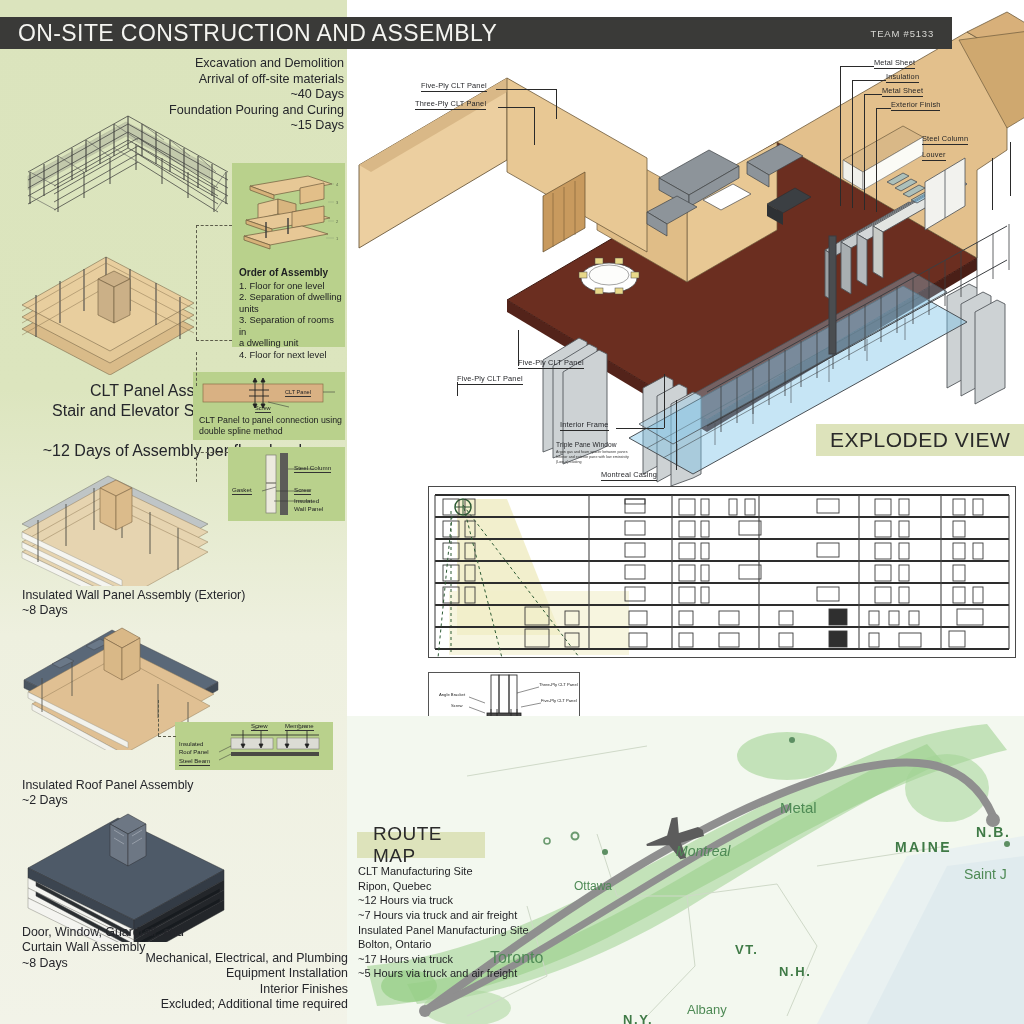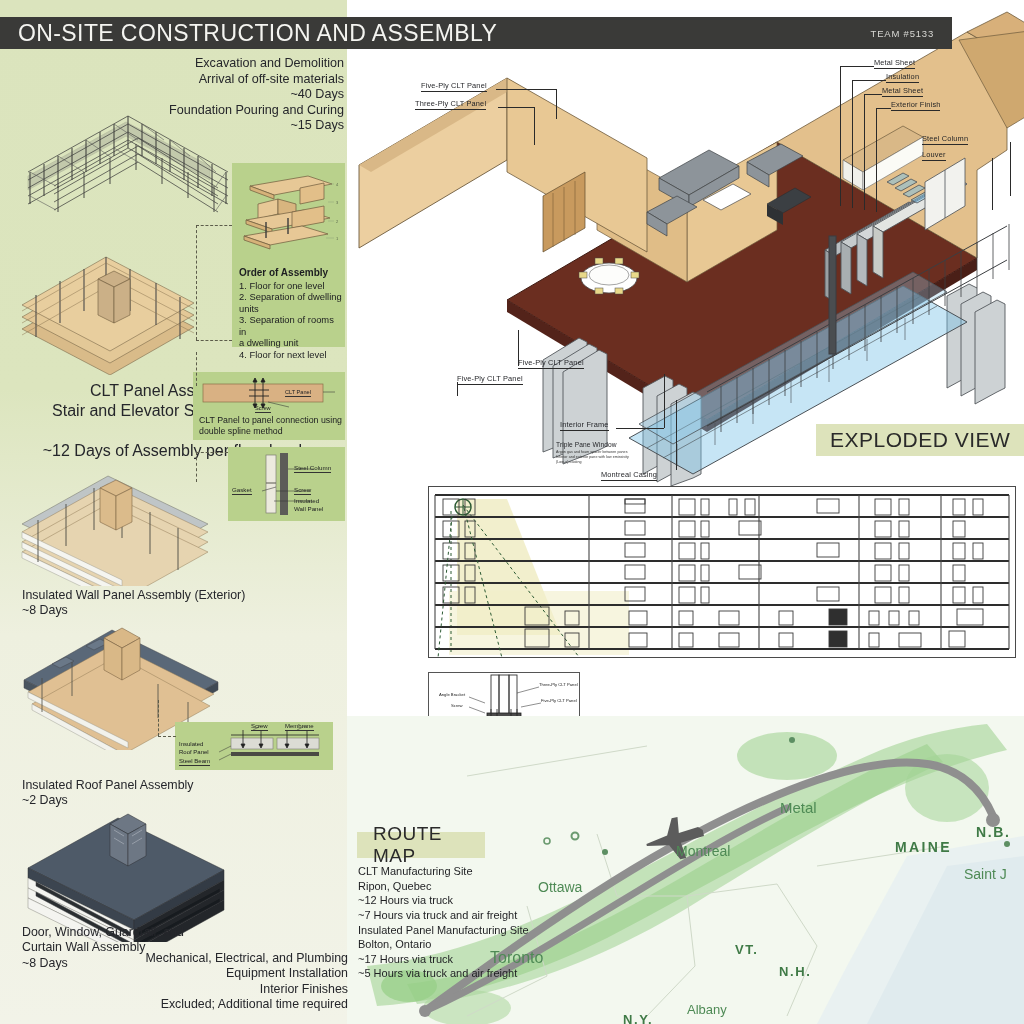--- a/index.html
+++ b/index.html
@@ -559,22 +559,22 @@
     <div style="position:absolute;left:295px;top:98px;width:66px;height:50px;">
       <svg width="66" height="50" viewBox="0 0 66 50">
         <g fill="#5c5c5c" transform="rotate(-12 33 25)">
           <polygon points="4,24 26,20 34,4 40,4 38,20 58,18 62,22 62,28 38,30 40,46 34,46 26,30 4,26"></polygon>
         </g>
       </svg>
     </div>
   </div>
 
   <div class="map-label thin" style="left:780px;top:799px;font-size:15px;">Metal</div>
-  <div class="map-label thin" style="left:676px;top:843px;font-size:14px;">Montreal</div>
-  <div class="map-label thin" style="left:538px;top:879px;font-size:14px;text-align:right;">Ottawa</div>
+  <div class="map-label thin" style="left:676px;top:843px;font-size:14px;font-style:italic;">Montreal</div>
+  <div class="map-label thin" style="left:574px;top:879px;font-size:12px;text-align:right;">Ottawa</div>
   <div class="map-label thin" style="left:490px;top:949px;font-size:16px;">Toronto</div>
   <div class="map-label thin" style="left:964px;top:866px;font-size:14px;">Saint J</div>
   <div class="map-label" style="left:976px;top:824px;font-size:14px;letter-spacing:1.6px;">N.B.</div>
   <div class="map-label" style="left:855px;top:839px;font-size:14px;letter-spacing:2.4px;margin-left:40px;">MAINE</div>
   <div class="map-label" style="left:735px;top:942px;font-size:13px;letter-spacing:1.6px;">VT.</div>
   <div class="map-label" style="left:779px;top:964px;font-size:13px;letter-spacing:1.6px;">N.H.</div>
   <div class="map-label thin" style="left:687px;top:1002px;font-size:13px;">Albany</div>
   <div class="map-label" style="left:623px;top:1012px;font-size:13px;letter-spacing:1.6px;">N.Y.</div>
 
   <div class="banner light" style="left:357px;top:832px;width:128px;height:26px;font-size:19px;">

